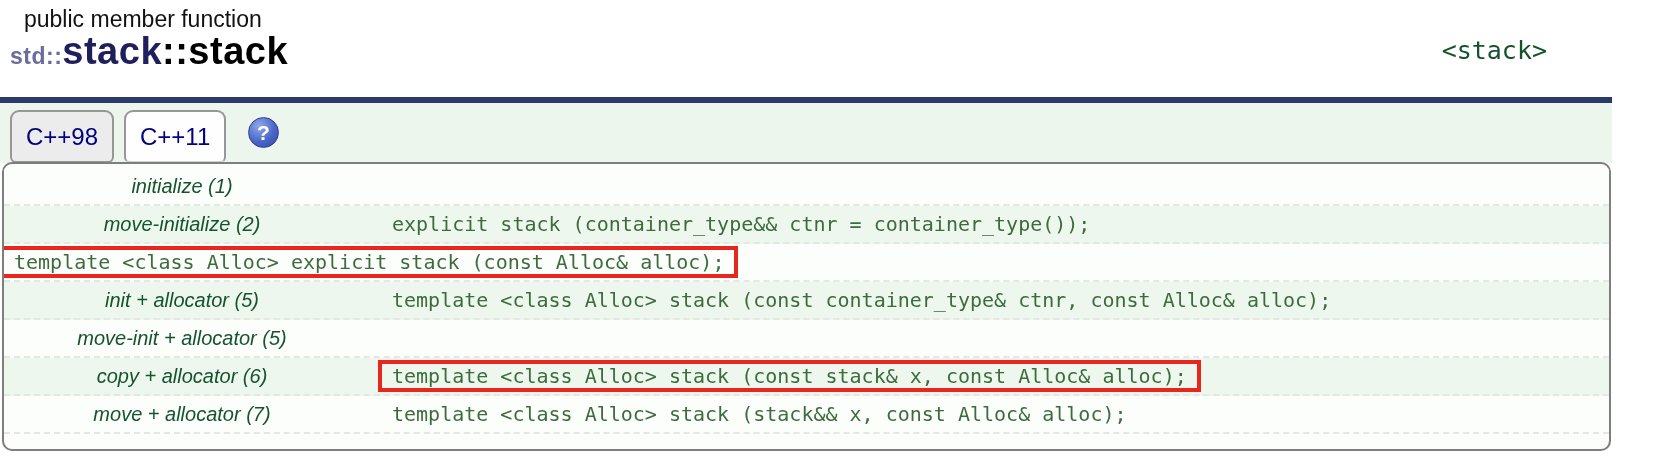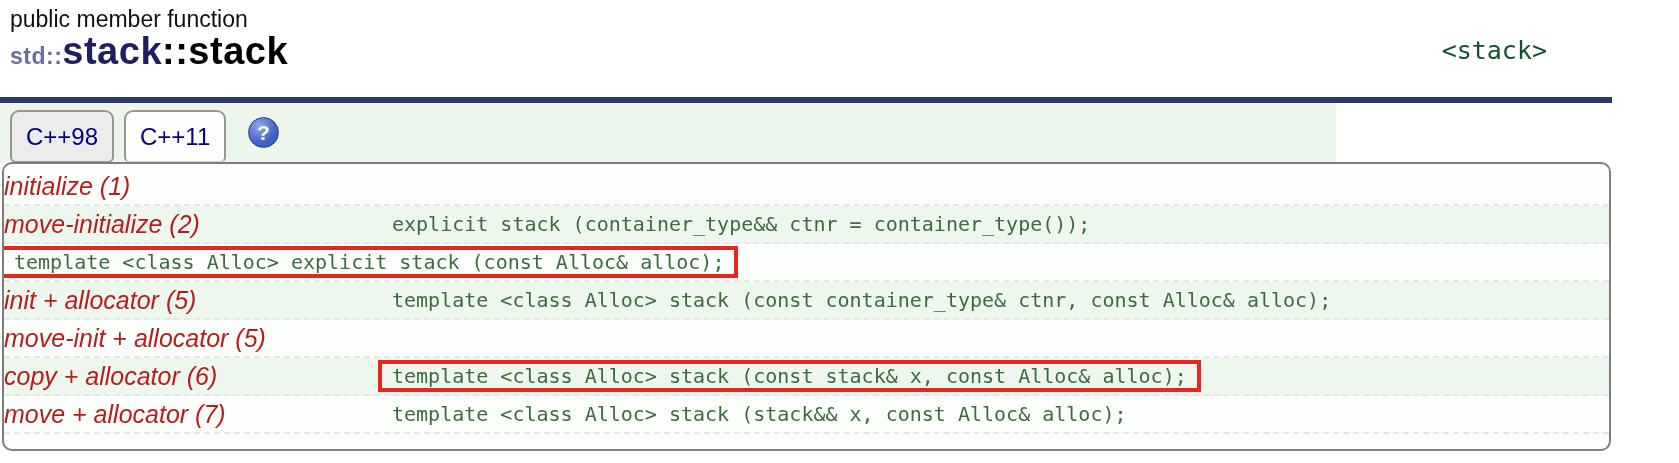--- a/index.html
+++ b/index.html
@@ -10,21 +10,21 @@
     position: relative;
     width: 1679px;
     height: 463px;
     background: #ffffff;
     overflow: hidden;
   }
 
   
   .kicker {
     position: absolute;
-    left: 10px; top: 6px;
+    left: 24px; top: 6px;
     font-size: 23px;
     color: #111111;
   }
   .title-line {
     position: absolute;
     left: 10px; top: 30px;
     display: flex;
     align-items: baseline;
     white-space: nowrap;
   }
@@ -58,21 +58,21 @@
   
   .navy-rule {
     position: absolute;
     left: 0; top: 97px;
     width: 1612px; height: 6px;
     background: #2c3a69;
   }
   .tab-strip {
     position: absolute;
     left: 0; top: 103px;
-    width: 1336px; height: 60px;
+    width: 1612px; height: 60px;
     background: #edf6ed;
   }
   .tab {
     position: absolute;
     top: 7px;
     height: 53px;
     display: flex;
     align-items: center;
     justify-content: center;
     border: 2px solid #979797;
@@ -116,25 +116,25 @@
     display: flex;
     align-items: center;
     height: 38px;
     border-bottom: 2px dashed #e3e8e3;
     background: #fbfefb;
   }
   .decl-row.alt { background: #edf7ed; }
 
   .decl-label {
     flex: 0 0 378px;
-    text-align: left;
+    text-align: center;
     padding-right: 22px;
     font-style: italic;
-    font-size: 25px;
-    color: #b91c1c;
+    font-size: 20px;
+    color: #14532d;
     white-space: nowrap;
   }
   .decl-code-wrap {
     display: inline-flex;
     align-items: center;
     white-space: nowrap;
     padding: 2px 10px;
   }
   .decl-code-wrap.highlighted {
     border: 4px solid #e9261e;

